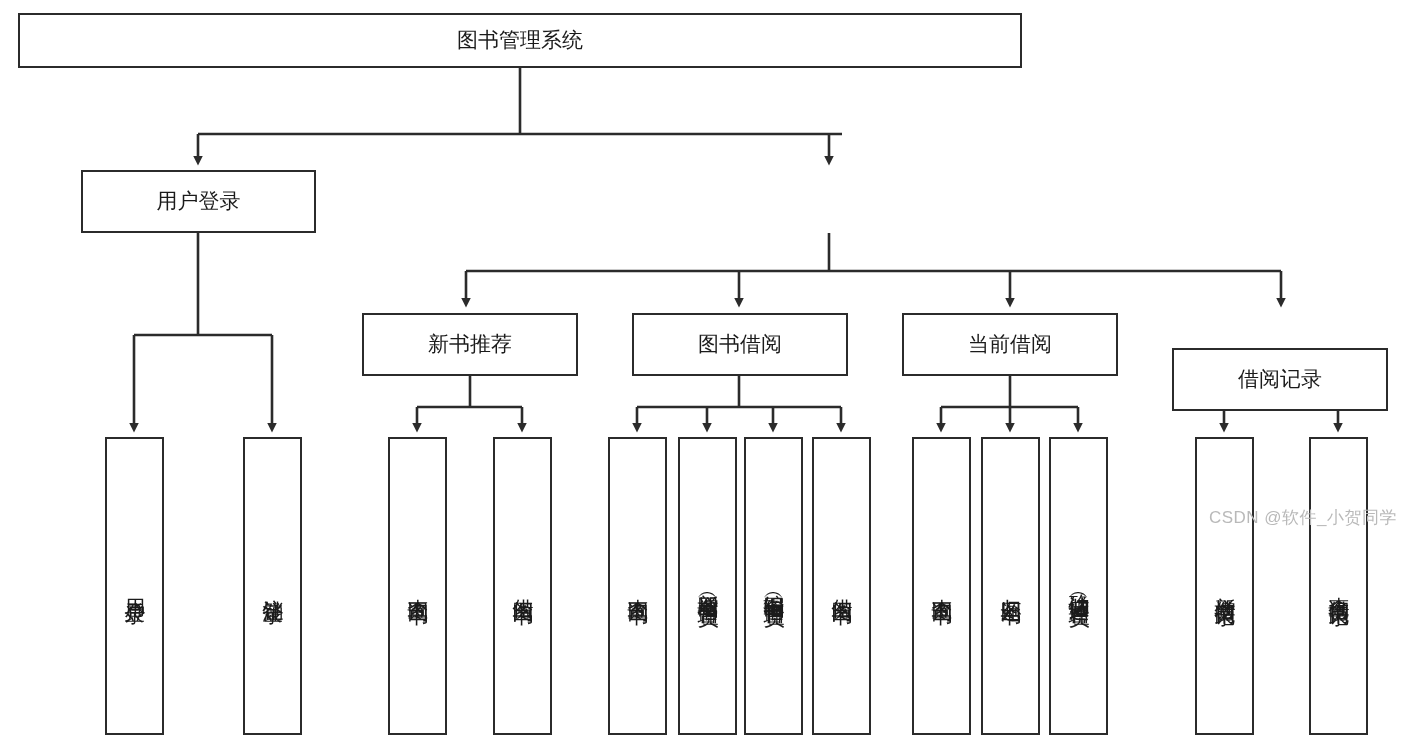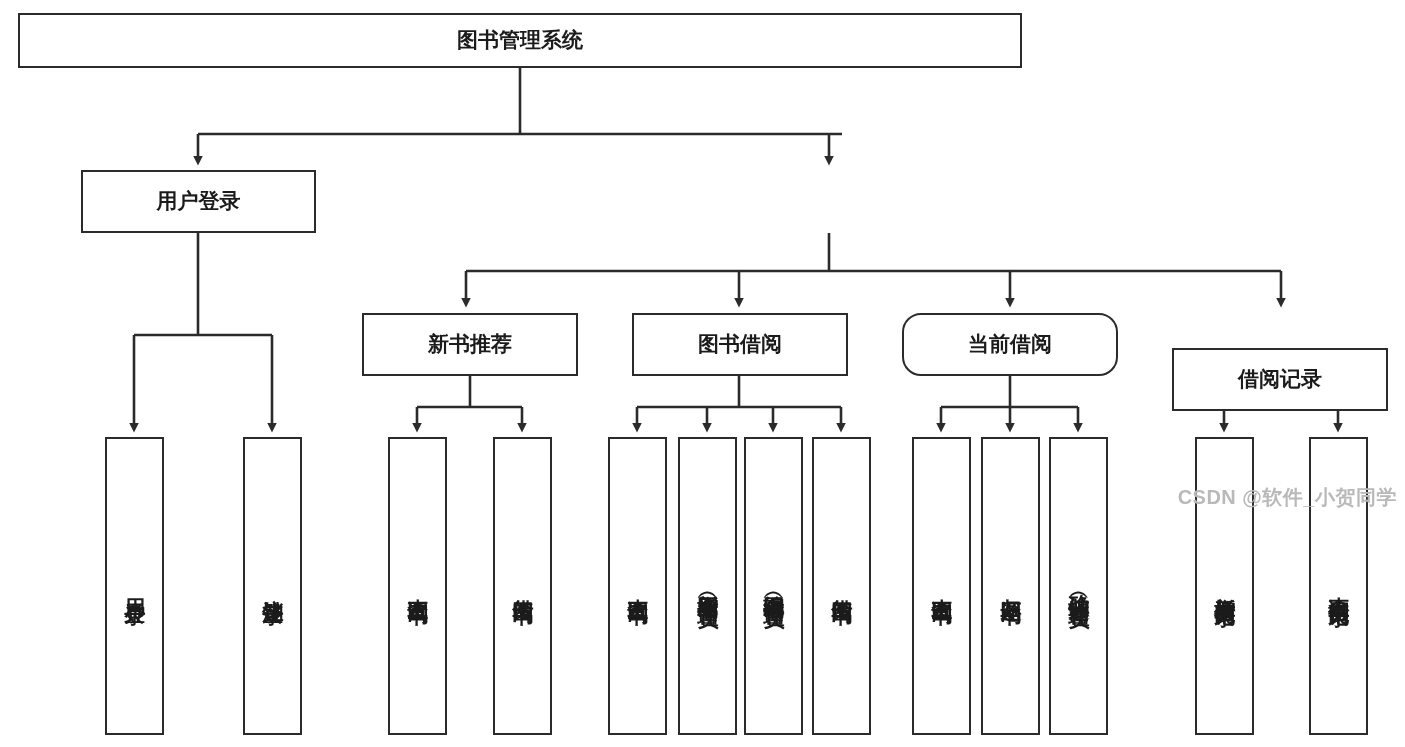--- a/index.html
+++ b/index.html
@@ -1,24 +1,24 @@
 <!DOCTYPE html>
 <html><head>
 <meta charset="utf-8">
 <style>
   html,body{margin:0;padding:0;background:#ffffff;}
   body{width:1405px;height:747px;overflow:hidden;font-family:"Liberation Sans","DejaVu Sans",sans-serif;}
-  #diagram-root{position:relative;width:1405px;height:529px;background:#fff;font-weight:bold;}
+  #diagram-root{position:relative;width:1405px;height:529px;background:#fff;}
   svg.wires{position:absolute;left:0;top:0;width:1405px;height:747px;pointer-events:none;}
   .node{position:absolute;box-sizing:border-box;background:#ffffff;border:2px solid #2b2b2b;
         display:flex;align-items:center;justify-content:center;}
   .node .lbl{color:#1b1b1b;line-height:1.18;text-align:center;white-space:pre;}
   .h-node .lbl{font-size:21px;}
   .v-node .lbl{writing-mode:vertical-rl;text-orientation:upright;letter-spacing:2px;font-size:21px;}
-  .watermark{position:absolute;right:8px;bottom:18px;color:#b9b9b9;font-size:20px;letter-spacing:.5px;
+  .watermark{position:absolute;right:8px;bottom:0;color:#b9b9b9;font-size:17px;letter-spacing:.5px;
              white-space:nowrap;pointer-events:none;margin-top:12px;}
 </style>
 </head>
 <body>
 
 <div id="diagram-root">
 
   <svg class="wires" viewBox="0 0 1405 747">
     <defs>
       <marker id="arw" markerWidth="14" markerHeight="14" refX="1.5" refY="5" orient="auto" markerUnits="userSpaceOnUse">
@@ -76,21 +76,21 @@
   <div class="node h-node" style="left:81px;top:170px;width:235px;height:63px;">
     <span class="lbl">用户登录</span>
   </div>
 
   <div class="node h-node" style="left:362px;top:313px;width:216px;height:63px;">
     <span class="lbl">新书推荐</span>
   </div>
   <div class="node h-node" style="left:632px;top:313px;width:216px;height:63px;">
     <span class="lbl">图书借阅</span>
   </div>
-  <div class="node h-node" style="left:902px;top:313px;width:216px;height:63px;border-radius:19px;">
+  <div class="node h-node" style="left:902px;top:313px;width:216px;height:63px;">
     <span class="lbl">当前借阅</span>
   </div>
   <div class="node h-node" style="left:1172px;top:313px;width:216px;height:63px;margin-top:35px;">
     <span class="lbl">借阅记录</span>
   </div>
 
   <div class="node v-node" style="left:105px;top:437px;width:59px;height:298px;">
     <span class="lbl">用户登录</span>
   </div>
   <div class="node v-node" style="left:243px;top:437px;width:59px;height:298px;">

